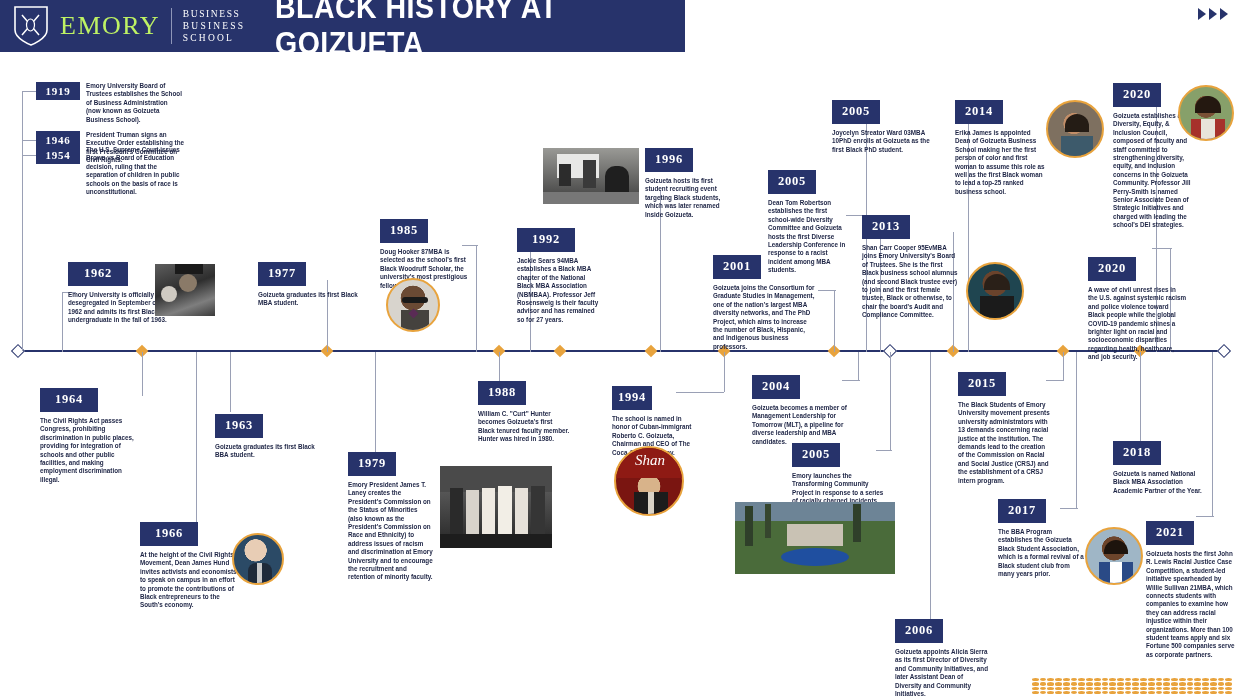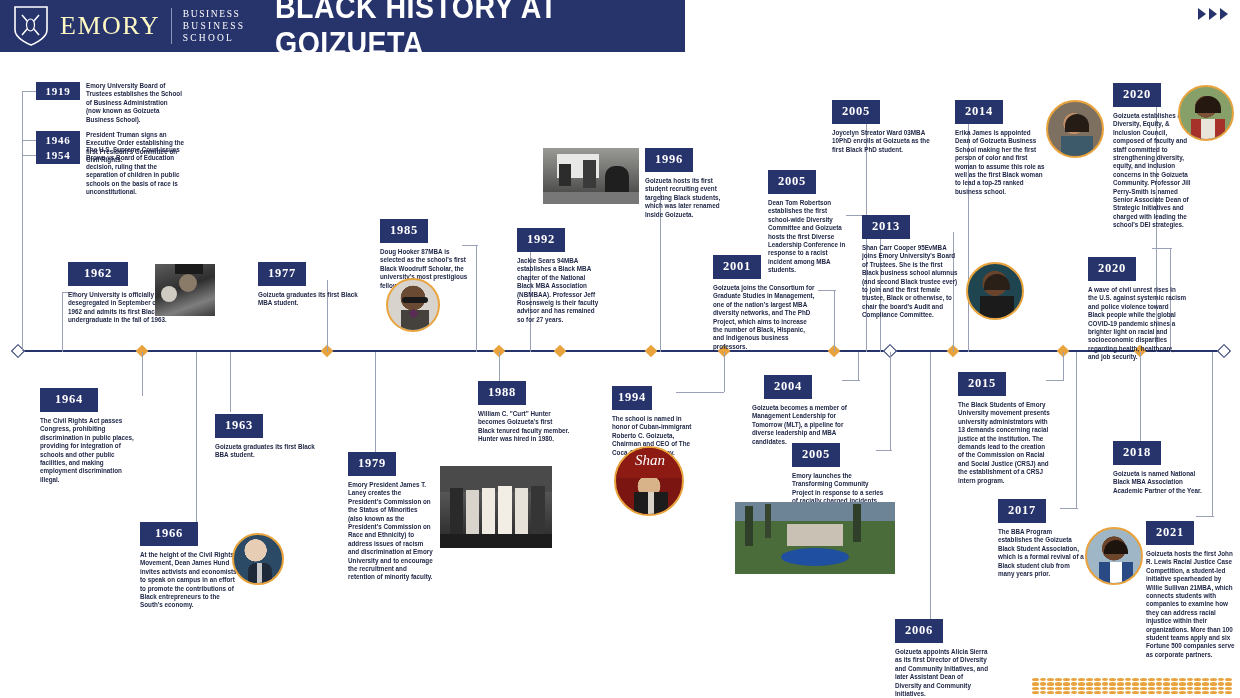--- a/index.html
+++ b/index.html
@@ -17,21 +17,21 @@
     width: 685px; height: 52px;
     background: #27336b;
     display: flex; align-items: center;
   }
   .shield {
     width: 34px; height: 40px; margin-left: 14px;
     position: relative; flex: none;
   }
   .shield svg { display: block; }
   .emory-word {
-    color: #fef9c3; font-family: "Liberation Serif", serif;
+    color: #bef264; font-family: "Liberation Serif", serif;
     font-size: 26px; letter-spacing: 1.5px; margin-left: 12px;
     font-weight: 400;
   }
   .vrule { width: 1px; height: 36px; background: #8e96b8; margin: 0 11px; }
   .goizueta-stack {
     color: #ffffff; font-family: "Liberation Serif", serif;
     font-size: 9.5px; line-height: 12px; letter-spacing: 2.2px;
   }
   .goizueta-stack div:first-child { letter-spacing: 1.6px; }
   .header-title {
@@ -294,21 +294,21 @@
   <div style="position:absolute;left:22px;top:30px;width:7px;height:7px;background:#5a2b55;transform:rotate(45deg);"></div>
   <div style="position:absolute;left:14px;top:17px;width:26px;height:6px;background:#1a1a1a;border-radius:3px;"></div>
 </div>
 
 <div class="ev" style="left:478px;top:381px;width:92px;">
   <div class="yr" style="width:48px;">1988</div>
   <div class="bd">William C. "Curt" Hunter becomes Goizueta's first Black tenured faculty member. Hunter was hired in 1980.</div>
 </div>
 
 <div class="ev" style="left:517px;top:228px;width:86px;">
-  <div class="yr" style="width:48px;">1992</div>
+  <div class="yr" style="width:58px;">1992</div>
   <div class="bd">Jackie Sears 94MBA establishes a Black MBA chapter of the National Black MBA Association (NBMBAA). Professor Jeff Rosensweig is their faculty advisor and has remained so for 27 years.</div>
 </div>
 
 <div class="ev" style="left:612px;top:386px;width:88px;">
   <div class="yr" style="width:40px;text-align:center;">1994</div>
   <div class="bd">The school is named in honor of Cuban-immigrant Roberto C. Goizueta, Chairman and CEO of The Coca-Cola Company.</div>
 </div>
 <div class="circ" style="left:614px;top:446px;width:70px;height:70px;background:radial-gradient(circle at 50% 58%, #d8b38a 0 22%, #7a1511 23% 100%);">
   <div style="position:absolute;left:0;top:0;width:70px;height:30px;background:#8e1a14;"></div>
   <div style="position:absolute;left:10px;top:4px;width:48px;height:18px;color:#fff;font-family:'Liberation Serif',serif;font-style:italic;font-size:15px;text-align:center;">Shan</div>
@@ -327,21 +327,21 @@
   <div style="position:absolute;left:62px;top:18px;width:24px;height:34px;background:#1f1f1f;border-radius:10px 10px 0 0;"></div>
   <div style="position:absolute;left:0;bottom:0;width:96px;height:12px;background:#777;"></div>
 </div>
 
 <div class="ev" style="left:713px;top:255px;width:104px;">
   <div class="yr" style="width:48px;">2001</div>
   <div class="bd">Goizueta joins the Consortium for Graduate Studies in Management, one of the nation's largest MBA diversity networks, and The PhD Project, which aims to increase the number of Black, Hispanic, and Indigenous business professors.</div>
 </div>
 
 <div class="ev" style="left:752px;top:375px;width:100px;">
-  <div class="yr" style="width:48px;margin-left:12px;">2004</div>
+  <div class="yr" style="width:48px;">2004</div>
   <div class="bd">Goizueta becomes a member of Management Leadership for Tomorrow (MLT), a pipeline for diverse leadership and MBA candidates.</div>
 </div>
 
 <div class="ev" style="left:832px;top:100px;width:106px;">
   <div class="yr" style="width:48px;">2005</div>
   <div class="bd">Joycelyn Streator Ward 03MBA 10PhD enrolls at Goizueta as the first Black PhD student.</div>
 </div>
 
 <div class="ev" style="left:768px;top:170px;width:80px;">
   <div class="yr" style="width:48px;">2005</div>

